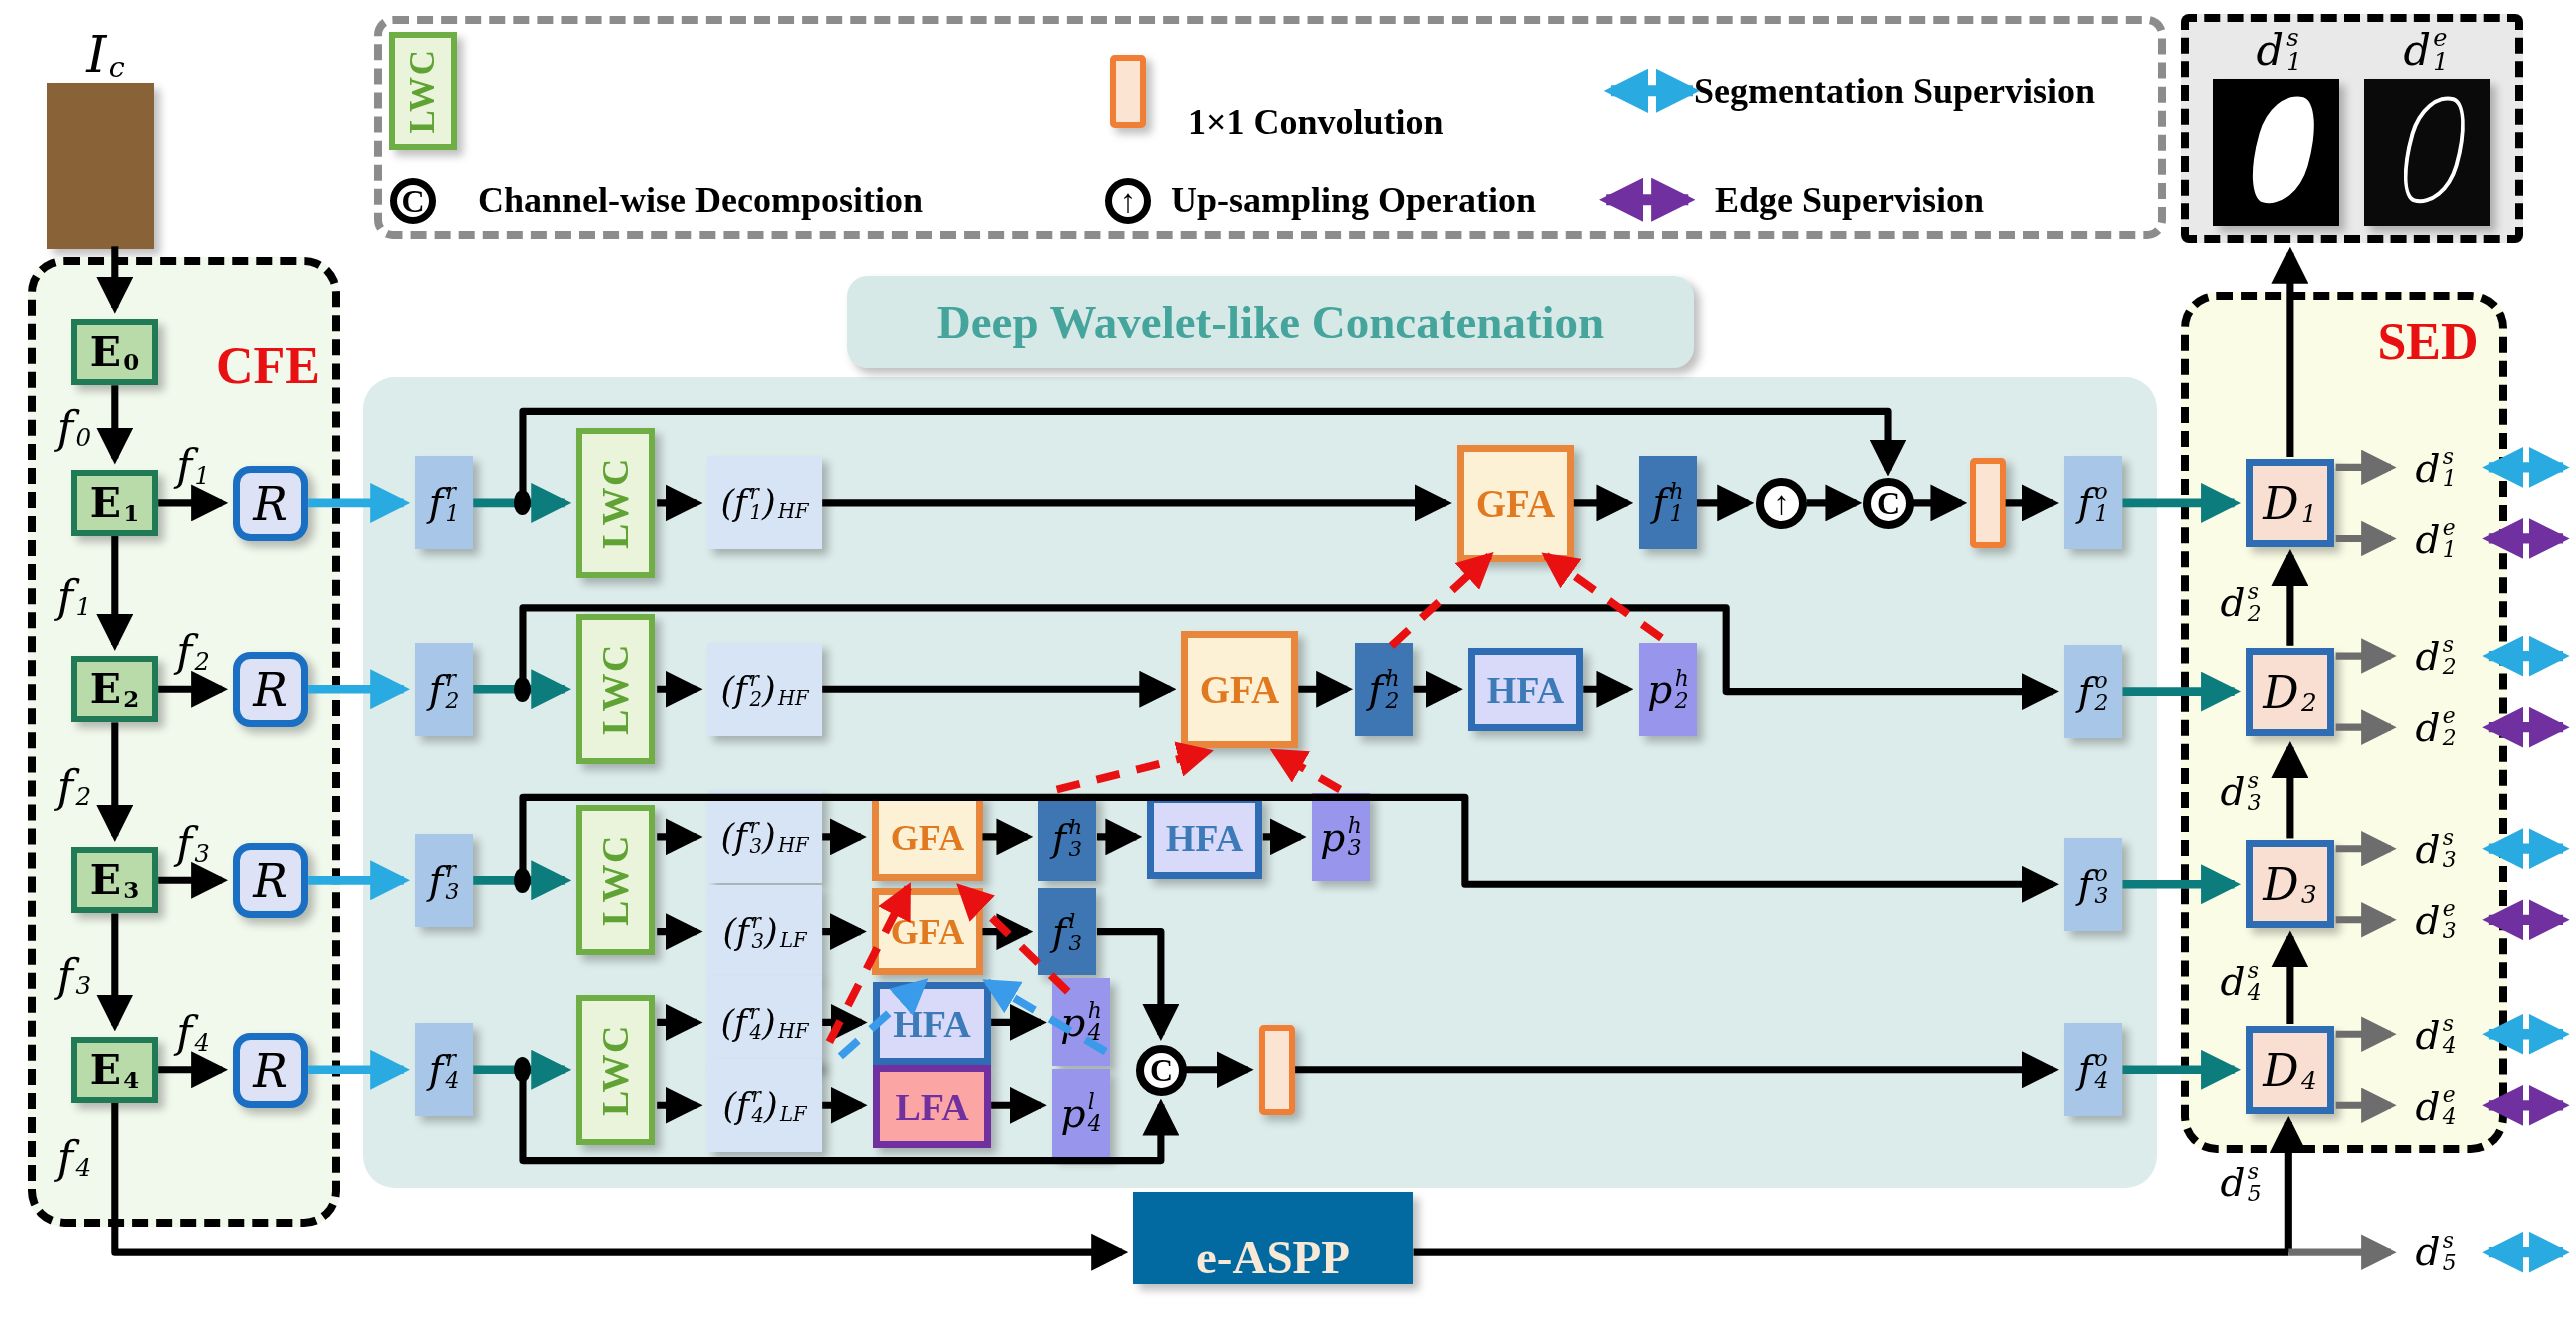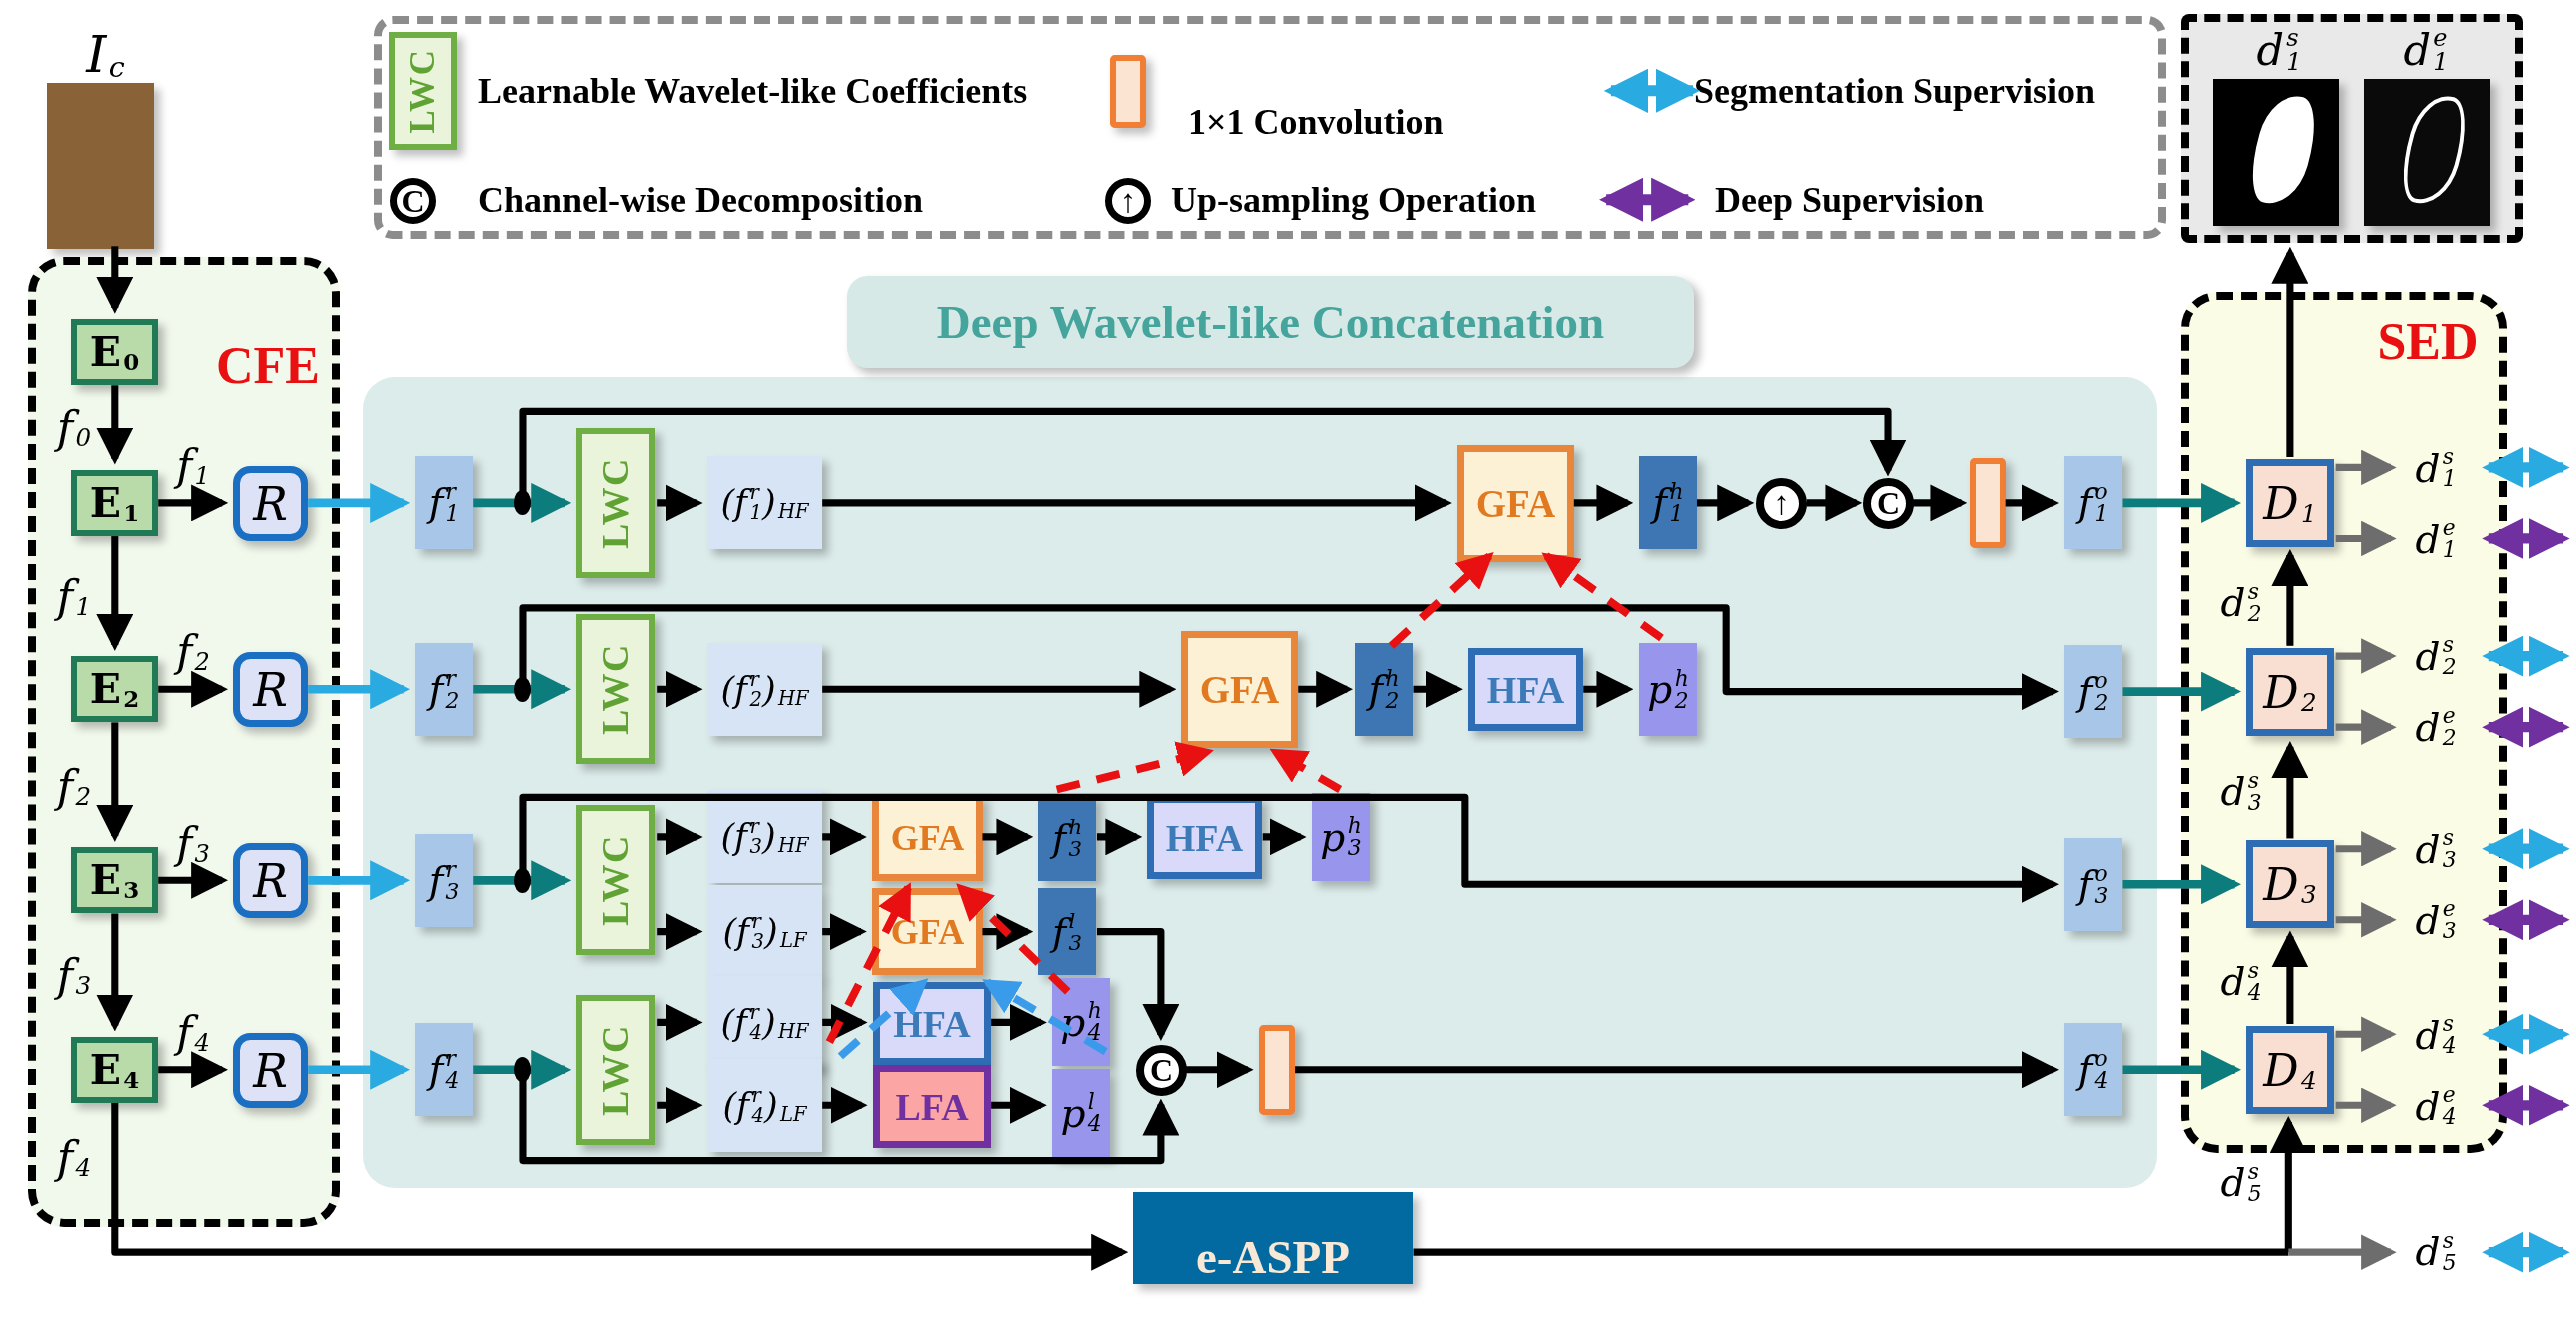--- a/index.html
+++ b/index.html
@@ -40,33 +40,32 @@
               background-image:radial-gradient(ellipse 47px 39px at 30% 22%,#c9a068 0%,rgba(201,160,104,0) 70%),
               radial-gradient(ellipse 55px 71px at 68% 38%,#5c3a1e 0%,rgba(92,58,30,0) 70%),
               radial-gradient(ellipse 39px 55px at 42% 62%,#d9b98c 0%,rgba(217,185,140,0) 70%),
               radial-gradient(ellipse 47px 47px at 70% 85%,#6b4a26 0%,rgba(107,74,38,0) 70%),
               linear-gradient(115deg,#a97c4a 0%,#7a5530 45%,#96道70442 100%);"></div>
 
   <div class="box" style="left:374px;top:16px;width:1792px;height:223px;border:8px dashed #8c8c8c;border-radius:19px;background:#fff;"></div>
   <div class="box shadow" style="left:389px;top:32px;width:68px;height:118px;background:#eaf4da;border:6.3px solid #6fae44;">
     <span class="vert" style="color:#60a334;font-weight:700;font-size:35px;letter-spacing:1.6px;">LWC</span>
   </div>
-  <div class="lbl legendtext" style="left:478px;top:65px;width:624px;height:52px;">Learnable Wavelet-like Coefficients</div>
   <div class="box shadow" style="left:1110px;top:55px;width:36px;height:73px;background:#fce4d2;border:6.3px solid #f07f35;border-radius:4.7px;"></div>
   <div class="lbl legendtext" style="left:1188px;top:65px;width:411px;height:52px;margin-top:31px;">1×1 Convolution</div>
   <div class="lbl legendtext" style="left:1694px;top:65px;width:442px;height:52px;">Segmentation Supervision</div>
   <div class="circ" style="left:390px;top:178px;width:46px;height:46px;font-size:32px;">
     <span>C</span>
     </div>
   <div class="lbl legendtext" style="left:478px;top:174px;width:616px;height:52px;">Channel-wise Decomposition</div>
   <div class="circ" style="left:1105px;top:178px;width:46px;height:46px;font-size:33px;">
     <span>↑</span>
     </div>
   <div class="lbl legendtext" style="left:1171px;top:174px;width:426px;height:52px;">Up-sampling Operation</div>
-  <div class="lbl legendtext" style="left:1715px;top:174px;width:371px;height:52px;">Deep Supervision</div>
+  <div class="lbl legendtext" style="left:1715px;top:174px;width:371px;height:52px;">Edge Supervision</div>
 
   <div class="box" style="left:2181px;top:14.2px;width:342px;height:229px;background:#e9e9e9;border:8px dashed #000;border-radius:8px;"></div>
   <div class="lbl m" style="left:2246px;top:24px;width:66px;height:52px;font-size:43px;">
       <span class="mrun">
         <span class="mbase">d</span>
         <span class="mss">
           <span class="msup">s</span>
           <span class="msub">1</span>
         </span>
       </span>

